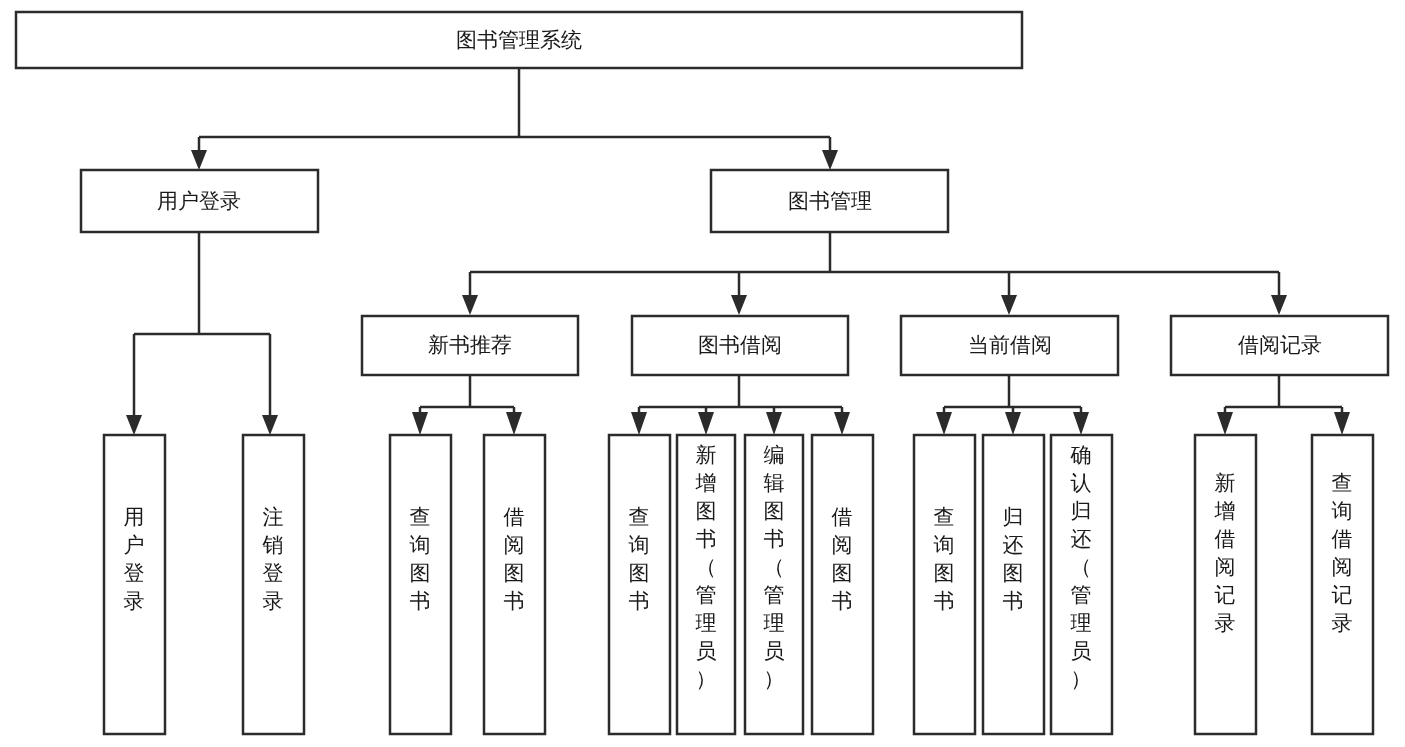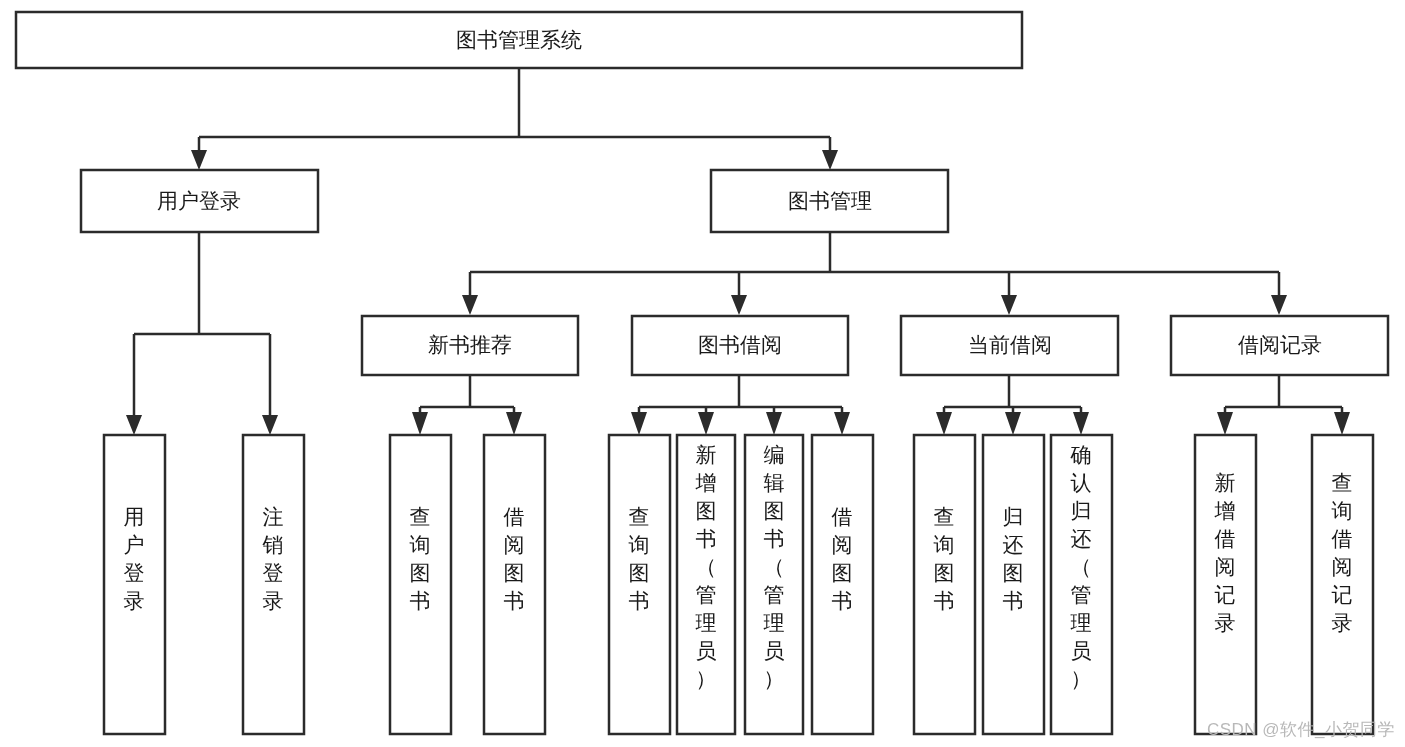--- a/index.html
+++ b/index.html
@@ -230,14 +230,13 @@
       <text class="node-label-v" x="1225" y="490"><tspan x="1225" y="490">新</tspan><tspan x="1225" y="518">增</tspan><tspan x="1225" y="546">借</tspan><tspan x="1225" y="574">阅</tspan><tspan x="1225" y="602">记</tspan><tspan x="1225" y="630">录</tspan></text>
     </g>
 
     <g>
       <rect class="node-box" x="1312" y="435" width="61" height="299"></rect>
       <text class="node-label-v" x="1342" y="490"><tspan x="1342" y="490">查</tspan><tspan x="1342" y="518">询</tspan><tspan x="1342" y="546">借</tspan><tspan x="1342" y="574">阅</tspan><tspan x="1342" y="602">记</tspan><tspan x="1342" y="630">录</tspan></text>
     </g>
 
   </svg>
 
-  <div class="watermark-text">CSDN @软件_小贺同学</div>
 </div>
 
 </body></html>

